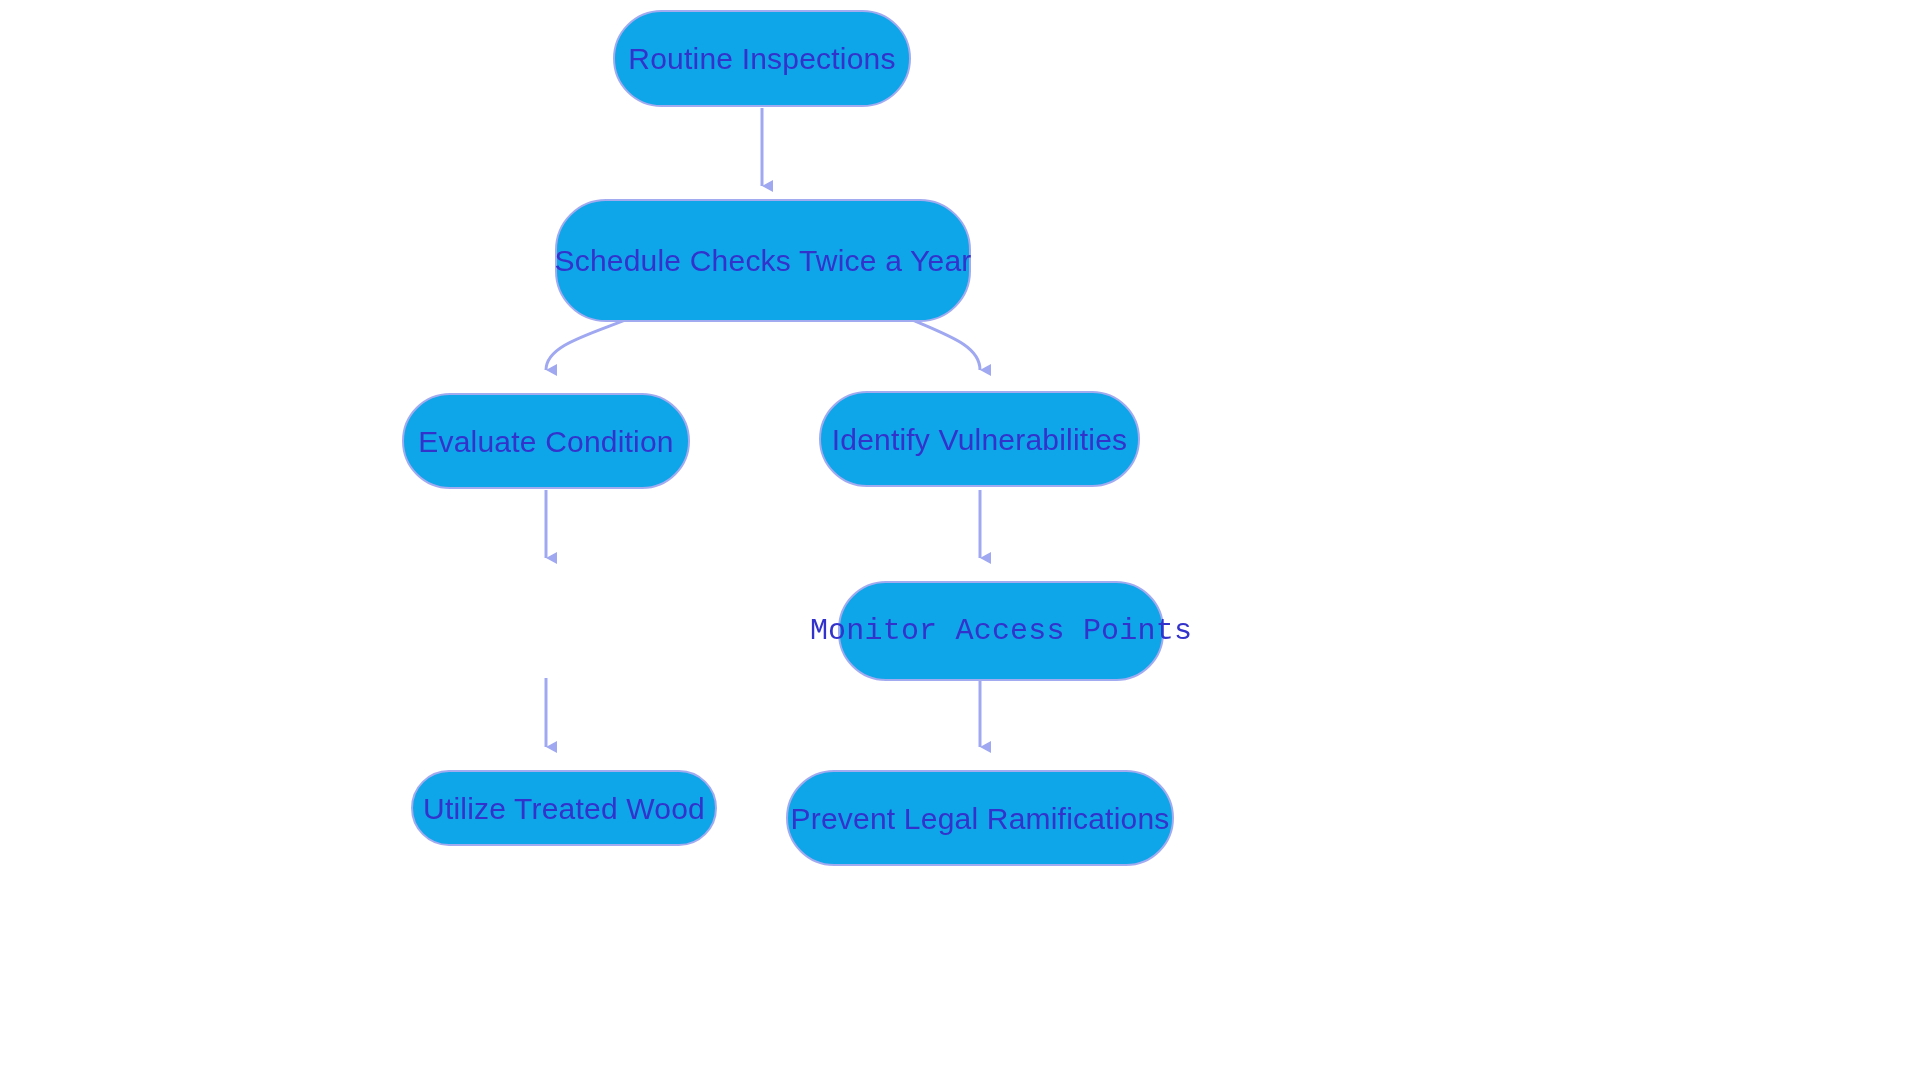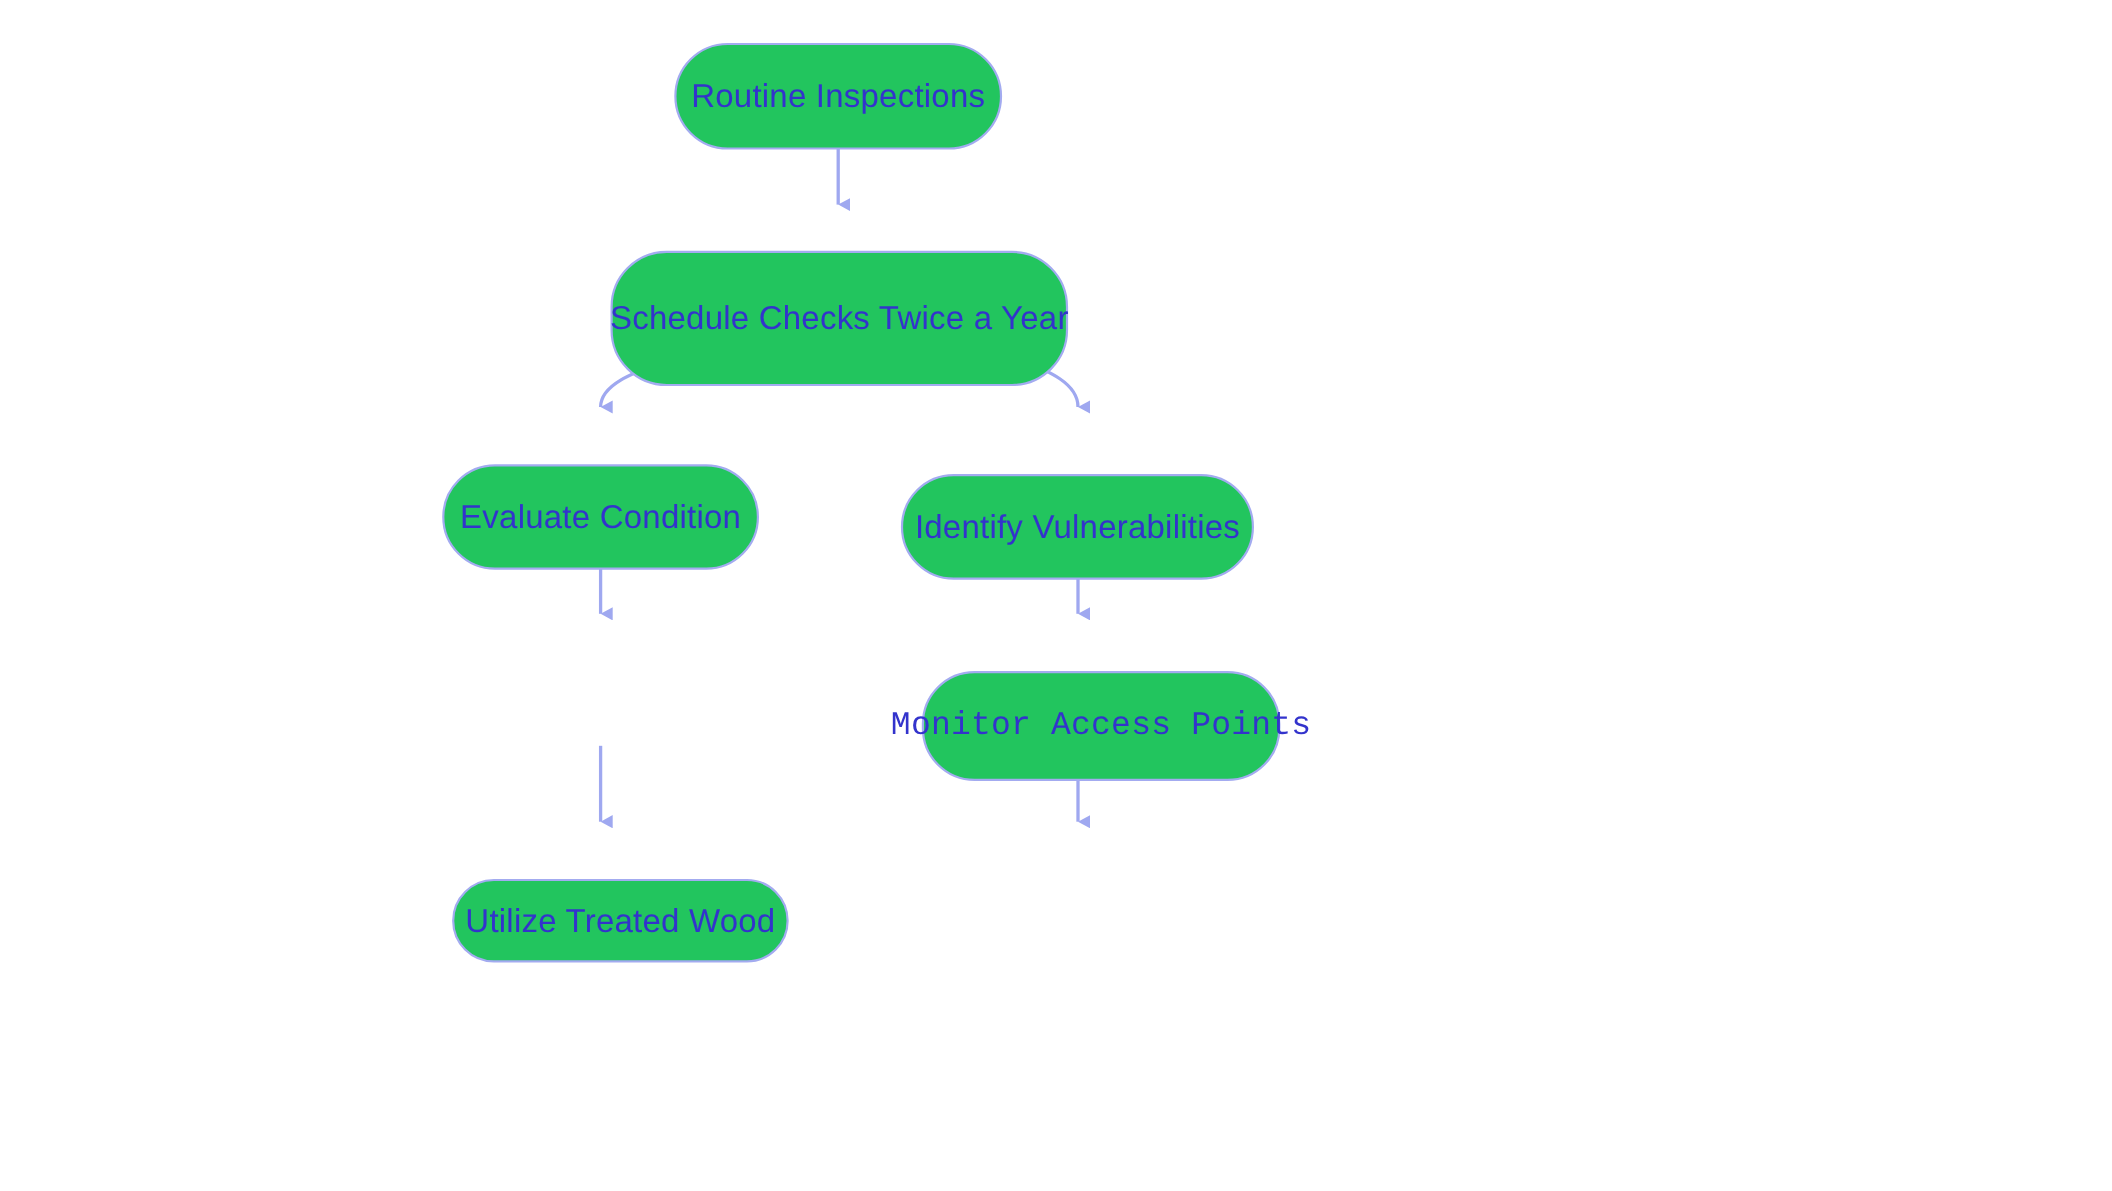--- a/index.html
+++ b/index.html
@@ -25,44 +25,43 @@
     width: 1920px;
     height: 1083px;
     pointer-events: none;
   }
   .node {
     position: absolute;
     box-sizing: border-box;
     display: flex;
     align-items: center;
     justify-content: center;
-    background: #22c55e;
+    background: #0ea5e9;
     border: 2px solid #a3abf0;
     border-radius: 48px;
     color: #3333cc;
     font-family: "Liberation Sans", sans-serif;
     font-size: 30px;
     font-weight: 400;
     letter-spacing: 0.2px;
     white-space: nowrap;
     text-align: center;
     cursor: default;
-    margin-top: 29px;
   }
   .node-label {
     display: block;
     line-height: 1.1;
     padding: 0 6px;
   }
 
   
   .n-routine-inspections      { left: 613px;  top: 10px;  width: 298px; height: 97px;  border-radius: 49px; }
   .n-schedule-checks          { left: 555px;  top: 199px; width: 416px; height: 123px; border-radius: 51px; }
   .n-evaluate-condition       { left: 402px;  top: 393px; width: 288px; height: 96px;  border-radius: 48px; align-items: center; }
-  .n-identify-vulnerabilities { left: 819px;  top: 402px; width: 321px; height: 96px;  border-radius: 48px; }
+  .n-identify-vulnerabilities { left: 819px;  top: 391px; width: 321px; height: 96px;  border-radius: 48px; }
   .n-periodic-cleaning        { left: 412px;  top: 581px; width: 268px; height: 96px;  border-radius: 48px; }
   .n-monitor-access-points    { left: 838px;  top: 581px; width: 326px; height: 100px;  border-radius: 48px; font-family: Liberation Mono, monospace; }
   .n-utilize-treated-wood     { left: 411px;  top: 770px; width: 306px; height: 76px;  border-radius: 48px; }
   .n-prevent-legal            { left: 786px;  top: 770px; width: 388px; height: 96px;  border-radius: 48px; }
 </style>
 </head>
 <body>
 
 <div id="canvas">
 
@@ -106,14 +105,17 @@
 
 
   <div class="node n-monitor-access-points">
     <span class="node-label">Monitor Access Points</span>
   </div>
 
   <div class="node n-utilize-treated-wood">
     <span class="node-label">Utilize Treated Wood</span>
   </div>
 
+  <div class="node n-prevent-legal">
+    <span class="node-label">Prevent Legal Ramifications</span>
+  </div>
 
 </div>
 
 </body></html>

